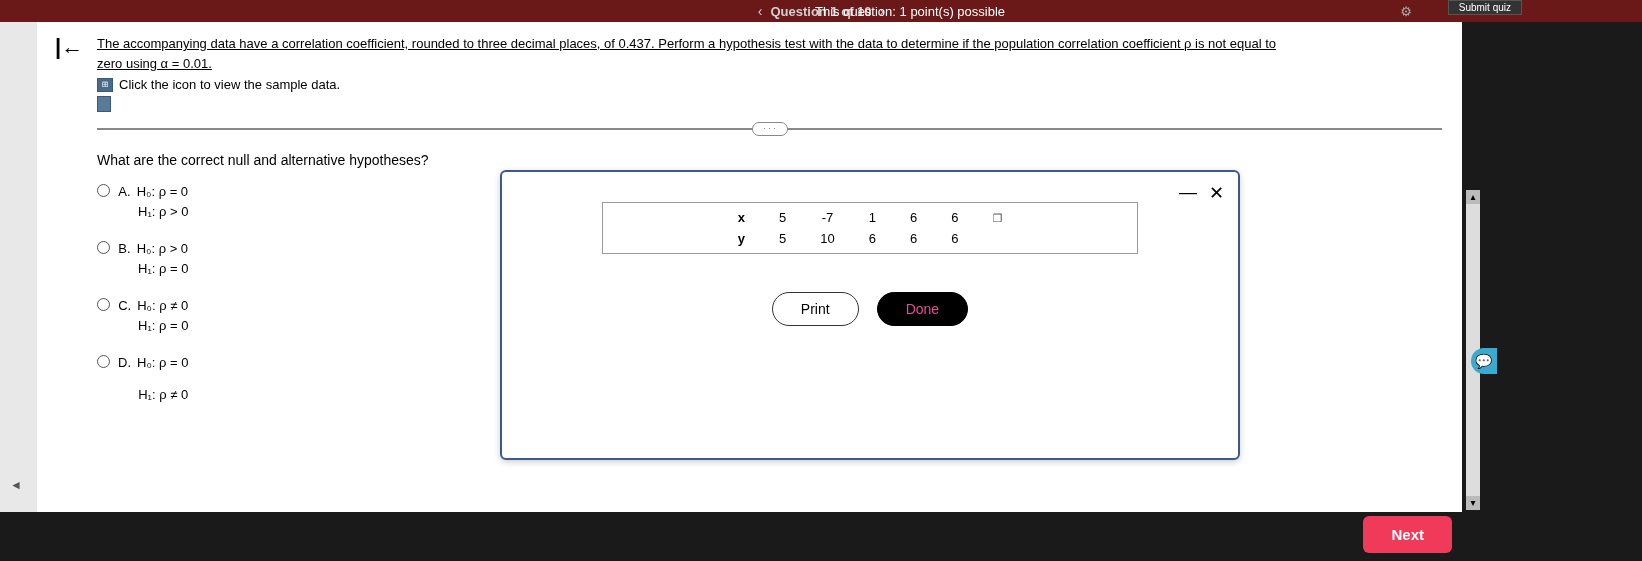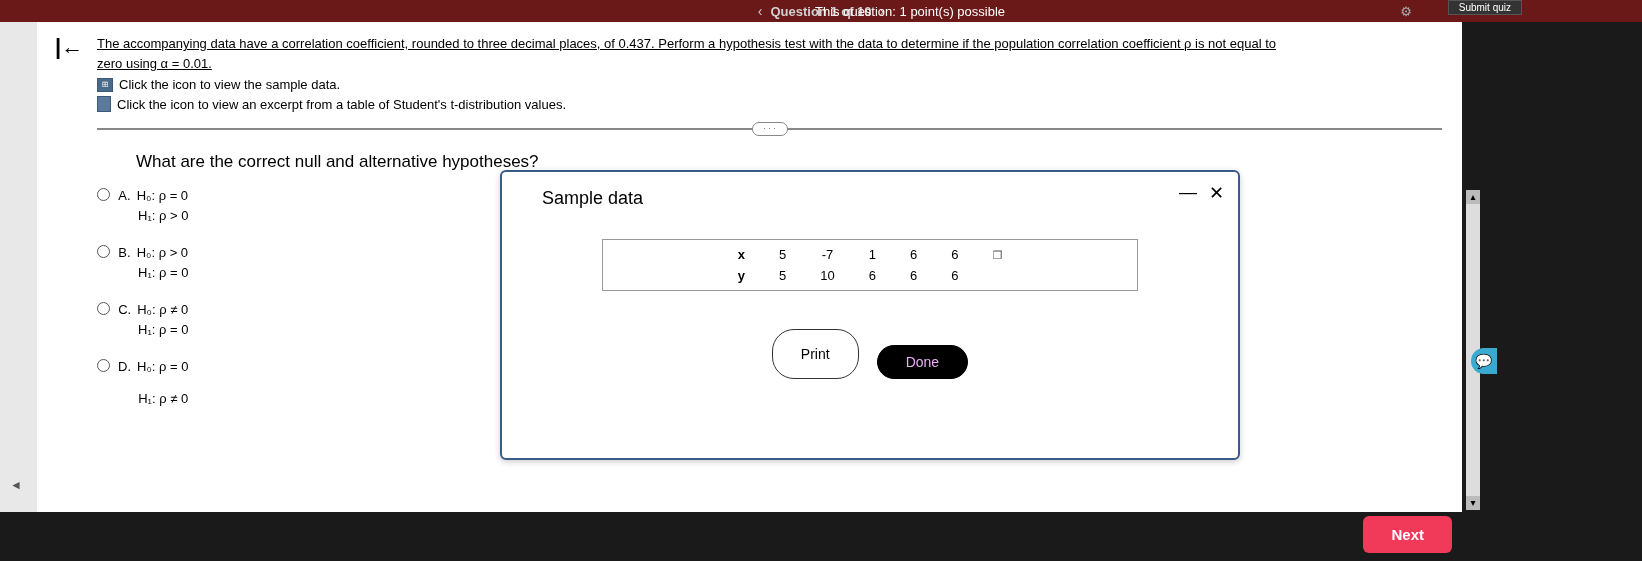--- a/index.html
+++ b/index.html
@@ -20,21 +20,21 @@
     
     .link-row { display: flex; align-items: center; gap: 6px; margin-top: 4px; font-size: 13px; color: #000; }
     .link-row .icon-grid { width: 16px; height: 14px; background: #4a6a8a; border: 1px solid #3a5a7a; display: inline-flex; align-items: center; justify-content: center; color: #fff; font-size: 8px; }
     .link-row .icon-doc { width: 14px; height: 16px; background: #5a7a9a; border: 1px solid #3a5a7a; display: inline-block; }
     .link-row .link-text { color: #000; cursor: pointer; text-align: center; }
     
     .divider-row { border-top: 1px solid #888; border-bottom: 1px solid #888; height: 1px; margin: 16px 0 0 0; position: relative; }
     .divider-row .tab { position: absolute; left: 50%; top: -7px; transform: translateX(-50%); background: #fff; border: 1px solid #888; border-radius: 8px; width: 36px; height: 14px; font-size: 8px; text-align: center; line-height: 12px; color: #666; }
     
     .question-area { margin-top: 22px; position: relative; }
-    .question-text { font-size: 17px; margin-left: 39px; }
+    .question-text { font-size: 14px; }
     
     .options { margin-top: 14px; }
     .option { display: flex; align-items: flex-start; gap: 8px; margin-bottom: 18px; font-size: 13px; }
     .option .radio { width: 13px; height: 13px; border: 1.5px solid #555; border-radius: 50%; margin-top: 2px; flex-shrink: 0; cursor: pointer; }
     .option .label { display: flex; flex-direction: column; font-family: Arial, sans-serif; text-align: center; }
     .option .label .line { line-height: 1.5; }
     .option .letter { margin-right: 6px; }
     
     .modal { position: absolute; left: 500px; top: 170px; width: 740px; height: 290px; background: #fff; border: 2px solid #3a5a8a; border-radius: 6px; box-shadow: 0 2px 6px rgba(0,0,0,0.2); }
     .modal-title { font-size: 18px; padding: 16px 0 0 40px; color: #000; }
@@ -43,21 +43,21 @@
     
     .data-table-wrap { margin: 30px 100px 0 100px; border: 1px solid #999; height: 52px; display: flex; align-items: center; justify-content: center; }
     .data-table { font-size: 13px; }
     .data-table td { padding: 2px 16px; text-align: center; }
     .data-table td.lbl { font-weight: bold; }
     .copy-icon { font-size: 11px; color: #555; cursor: pointer; }
     
     .modal-buttons { display: flex; justify-content: center; gap: 18px; margin-top: 38px; }
     .btn { padding: 8px 28px; border-radius: 22px; font-size: 14px; cursor: pointer; }
     .btn-print { background: #fff; border: 1.5px solid #333; color: #000; }
-    .btn-done { background: #000; border: 1.5px solid #000; color: #f0abfc; margin-top: 16px; }
+    .btn-done { background: #000; border: 1.5px solid #000; color: #ec4899; }
     
     .right-scroll { position: absolute; right: 162px; top: 190px; width: 14px; height: 320px; background: #ddd; }
     .right-scroll .up { width: 14px; height: 14px; background: #bbb; text-align: center; font-size: 10px; line-height: 14px; }
     .right-scroll .down { width: 14px; height: 14px; background: #bbb; position: absolute; bottom: 0; text-align: center; font-size: 10px; line-height: 14px; }
     
     .next-btn { position: absolute; right: 190px; bottom: 8px; background: #f13a5a; color: #fff; border: none; padding: 10px 28px; border-radius: 6px; font-size: 15px; font-weight: bold; cursor: pointer; }
     
     .left-edge { position: absolute; left: 0; top: 22px; width: 37px; height: 490px; background: #e8e8e8; }
     .left-arrow { position: absolute; left: 10px; bottom: 20px; width: 14px; height: 14px; color: #555; font-size: 12px; }
     
@@ -88,21 +88,20 @@
     <span>The accompanying data have a correlation coefficient, rounded to three decimal places, of 0.437. Perform a hypothesis test with the data to determine if the population correlation coefficient ρ is not equal to</span><br>
     <span>zero using α = 0.01.</span>
   </div>
 
   <div class="link-row">
     <span class="icon-grid">⊞</span>
     <span class="link-text">Click the icon to view the sample data.</span>
   </div>
   <div class="link-row">
     <span class="icon-doc"></span>
-    <span class="link-text">Click the icon to view an excerpt from a table of Student's t-distribution values.</span>
   </div>
 
   <div class="divider-row">
     <div class="tab">· · ·</div>
   </div>
 
   <div class="question-area">
     <div class="question-text">What are the correct null and alternative hypotheses?</div>
 
     <div class="options">
@@ -132,21 +131,20 @@
         <div class="label">
           <div class="line"><span class="letter">D.</span><span>H₀: ρ = 0</span></div>
           <div class="line" style="padding-left:20px;margin-top:12px;"><span>H₁: ρ ≠ 0</span></div>
         </div>
       </div>
     </div>
   </div>
 </div>
 
 <div class="modal">
-  <div class="modal-title">Sample data</div>
   <div class="modal-controls">
     <span>—</span>
     <span>✕</span>
   </div>
   <div class="data-table-wrap">
     <table class="data-table">
       <tbody>
           <tr>
         <td class="lbl">x</td>
         <td>5</td>

